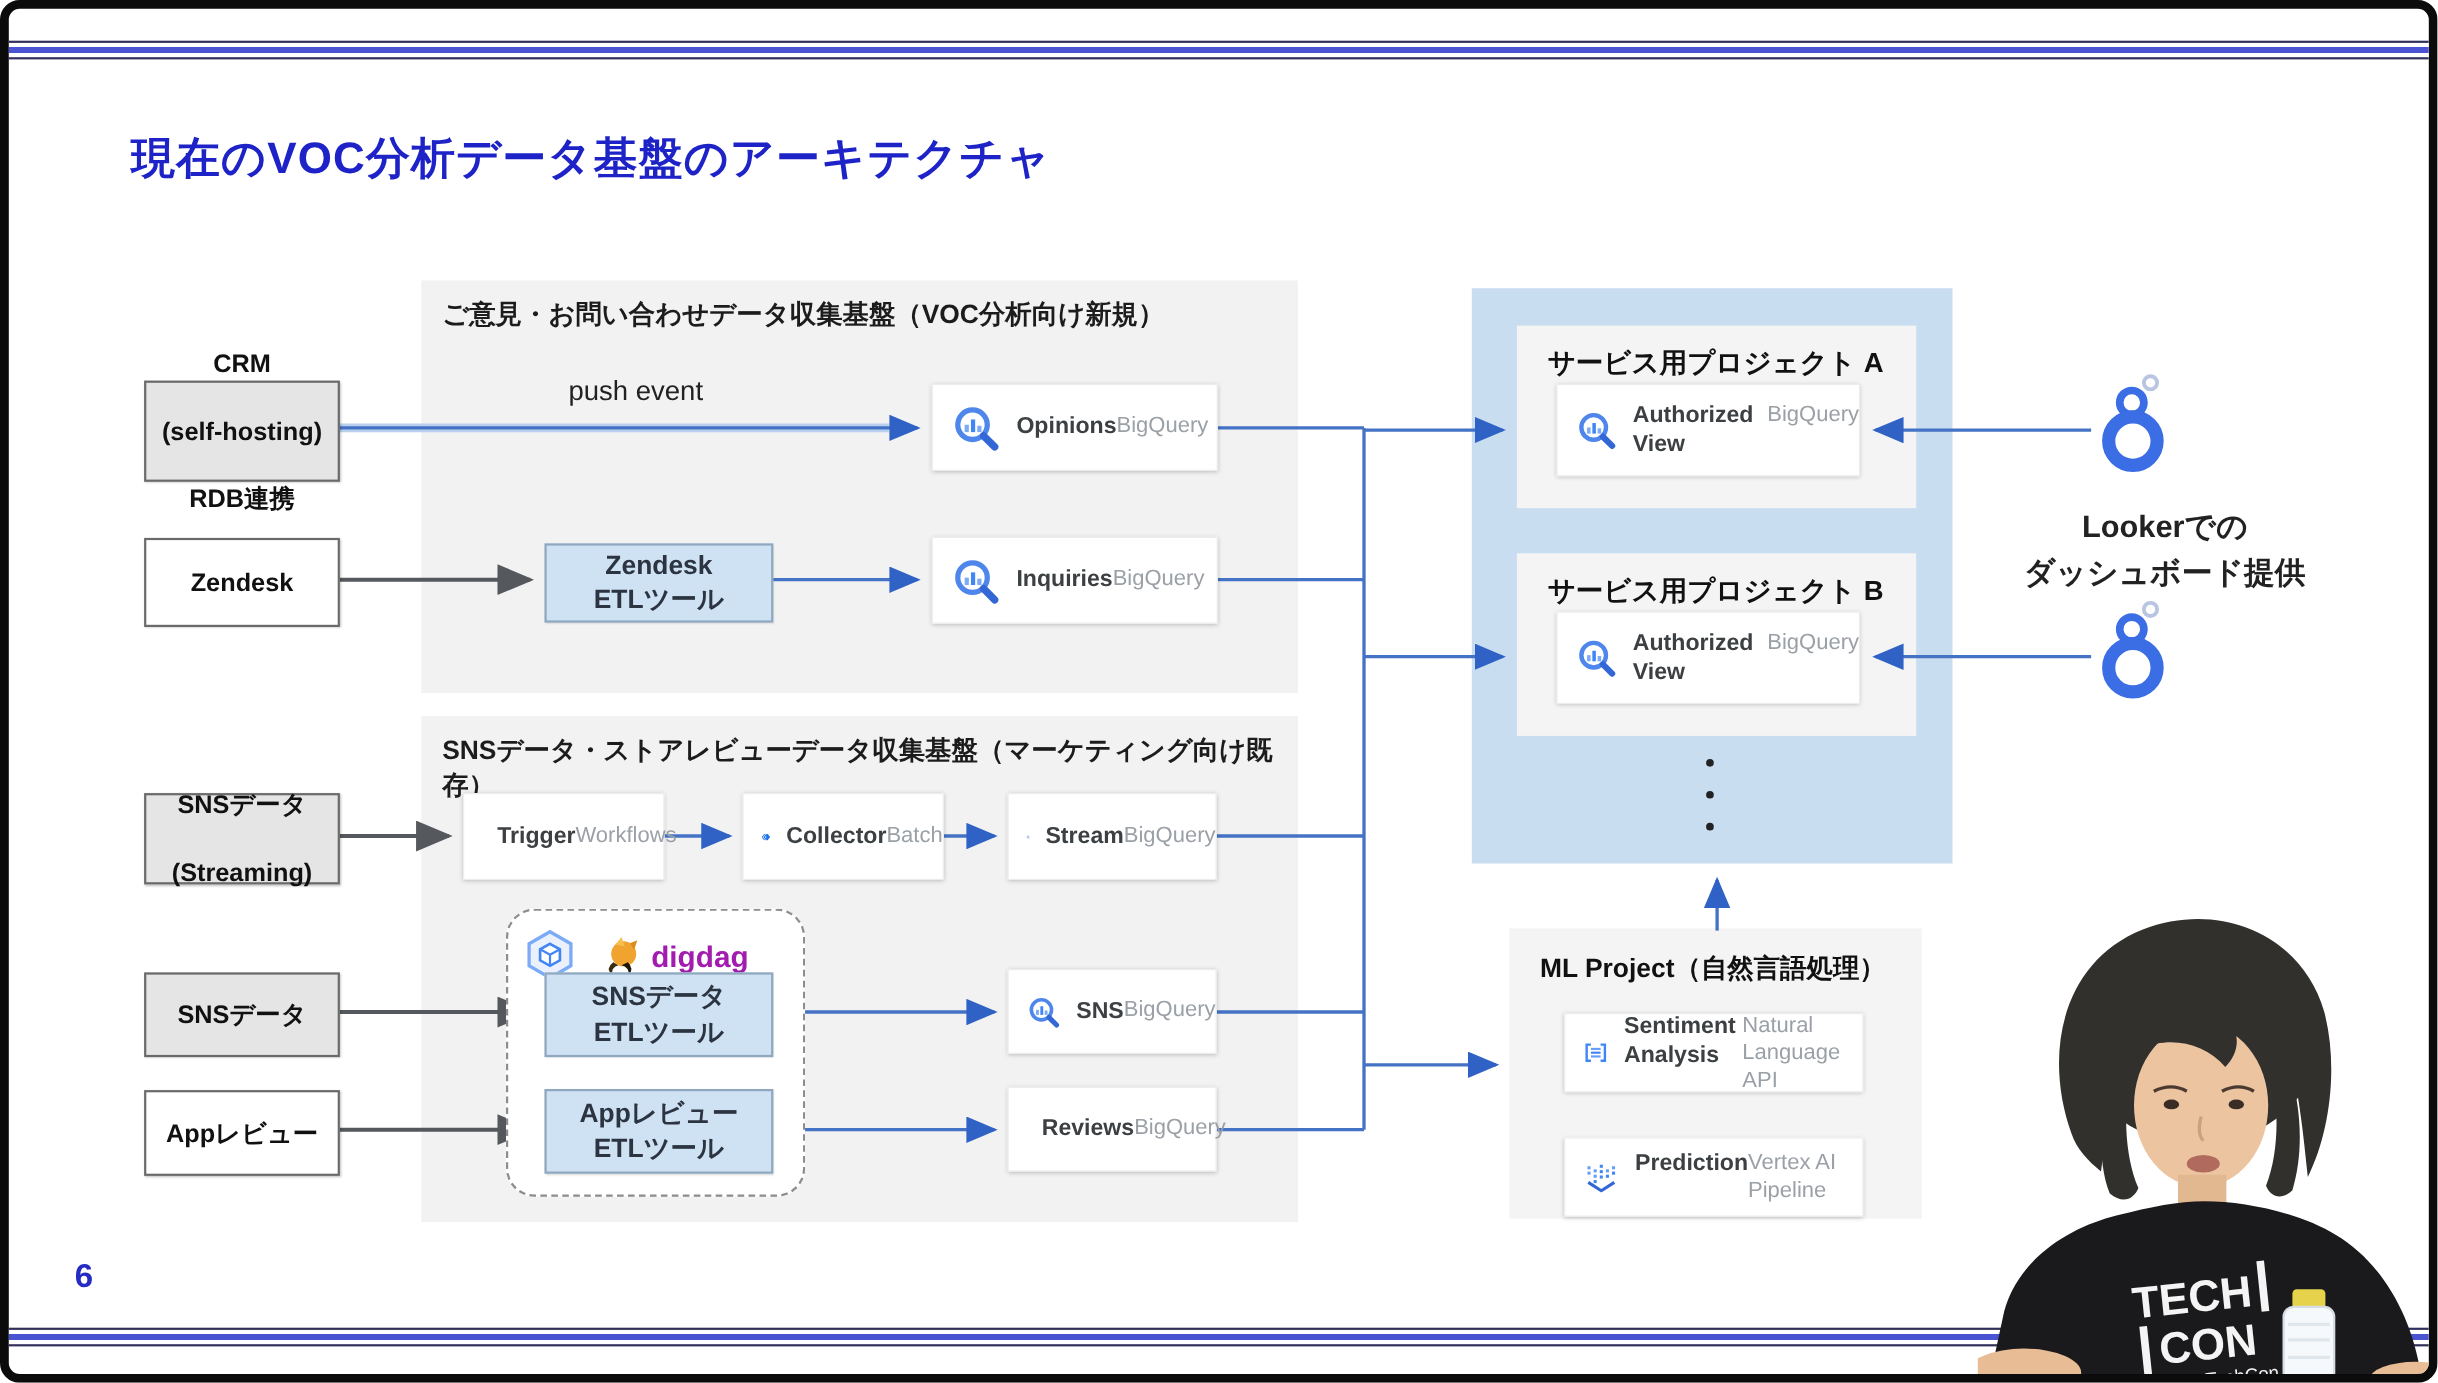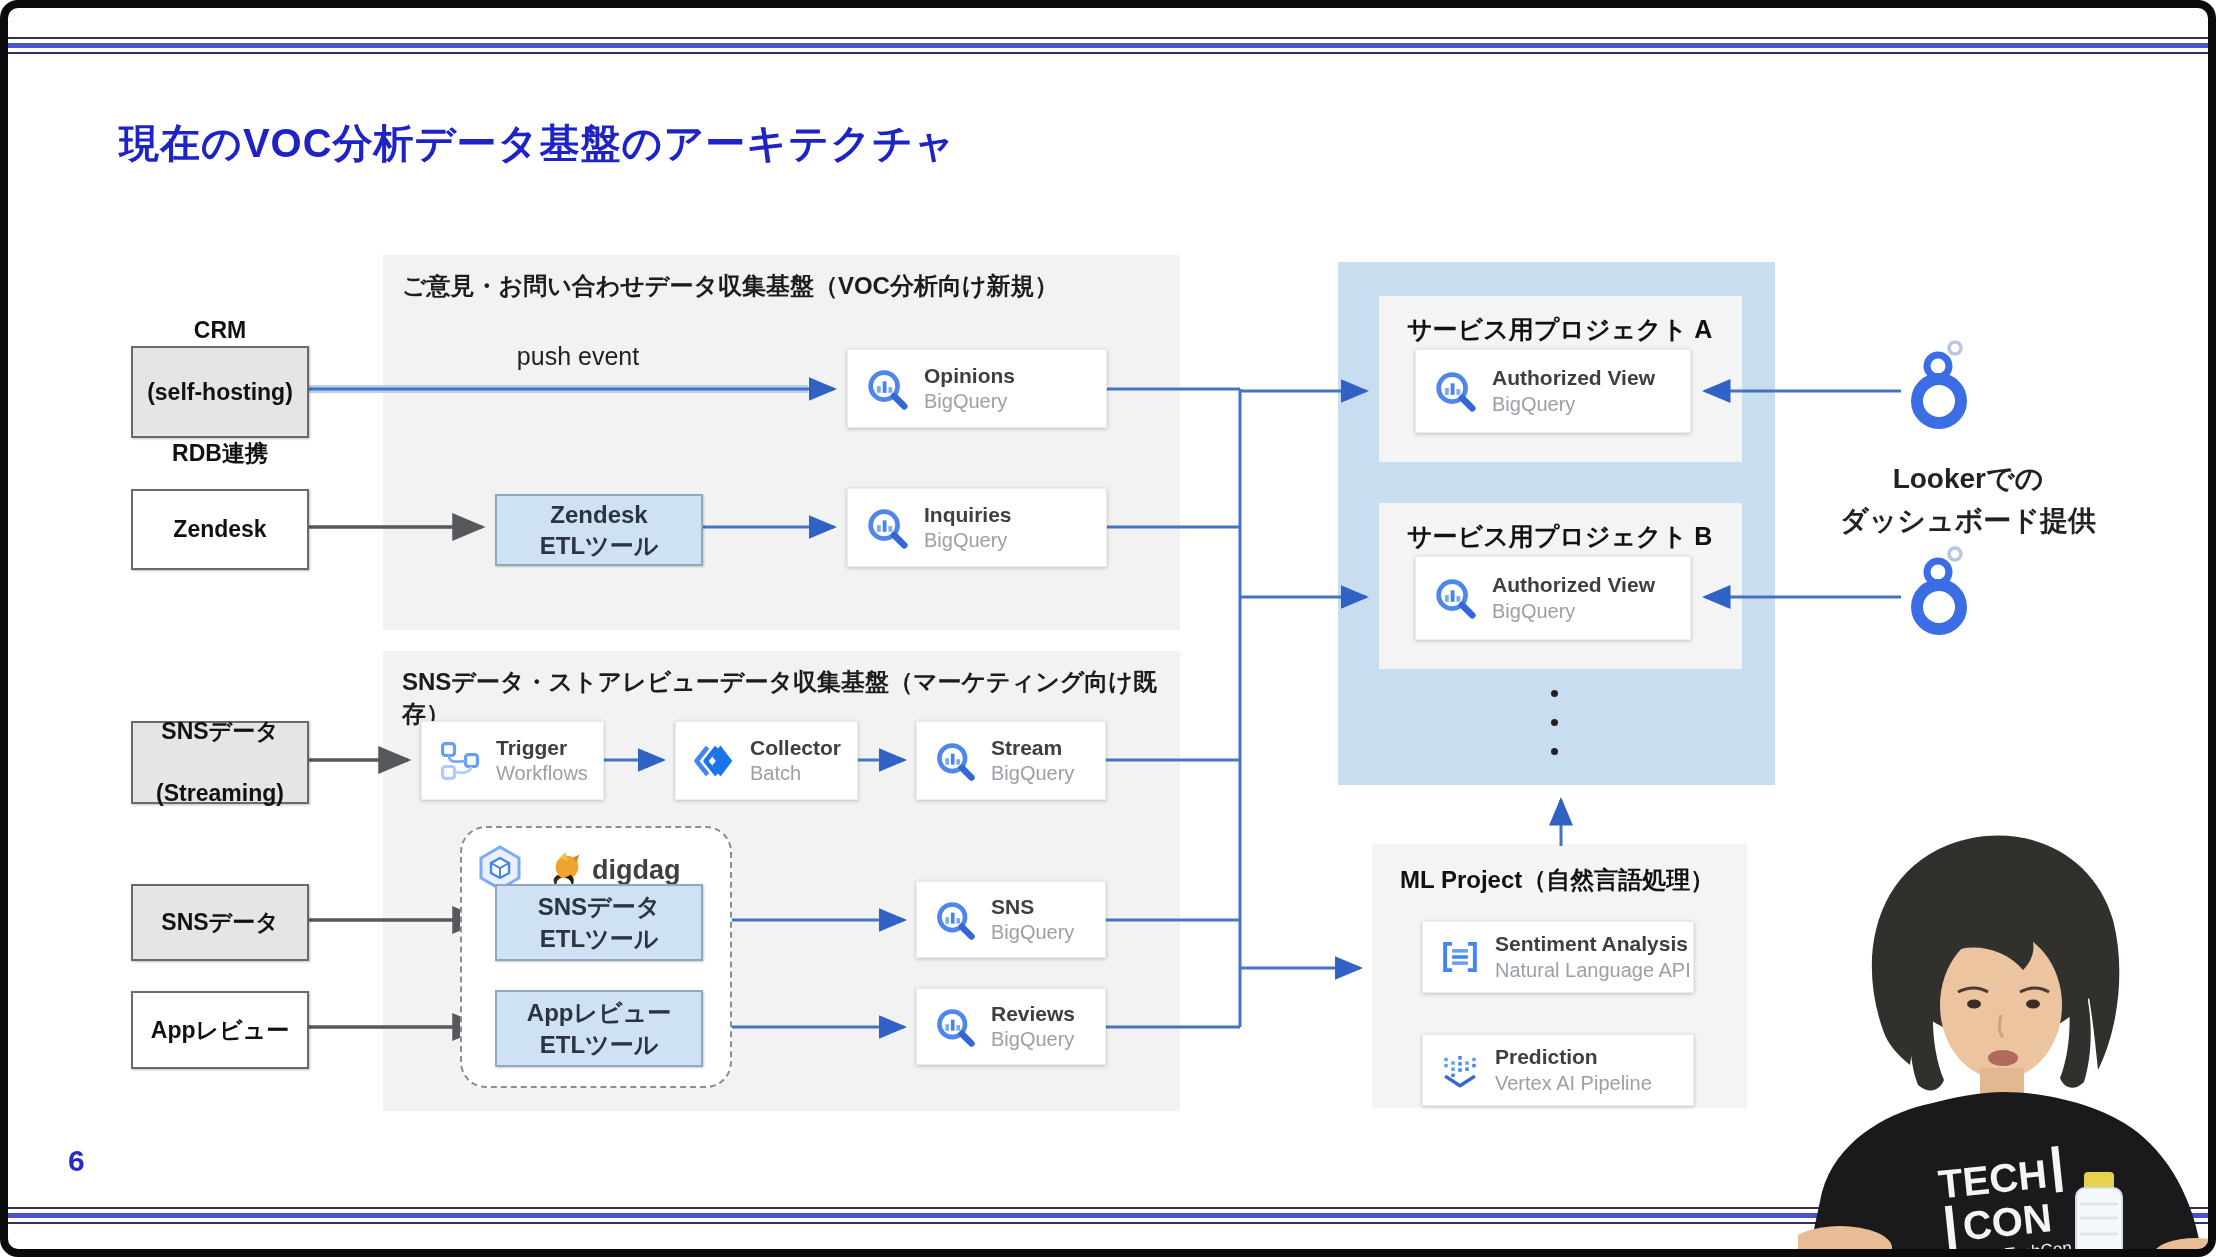--- a/index.html
+++ b/index.html
@@ -23,34 +23,34 @@
   .src.gray{background:#e5e5e5;gap:33px;}
   .src span{display:block;}
   
   .etl{display:flex;flex-direction:column;align-items:center;justify-content:center;
        background:#cfe2f3;border:2px solid #8fa8c0;font-size:24px;font-weight:bold;color:#2b3440;
        line-height:1.3;box-shadow:1px 1px 2px rgba(0,0,0,.2);}
   .etl span{display:block;text-align:center;}
   
   .pbox{display:flex;align-items:center;gap:14px;background:#fff;border:1px solid #ececec;
         box-shadow:0 1px 4px rgba(0,0,0,.22);padding:0 0 0 16px;box-sizing:border-box;}
-  .pbox .pt{display:flex;flex-direction:column;line-height:1.25;}
+  .pbox .pt{display:flex;flex-direction:row;line-height:1.25;}
   .pname{font-size:21px;color:#3c4043;font-weight:bold;}
   .pprod{font-size:20px;color:#9aa0a6;}
   .push-label{font-size:25px;color:#222;text-align:center;}
   
   .bluepanel{background:#c9ddf1;}
   .project{background:#f4f4f5;}
   .project-title{font-size:25px;font-weight:bold;color:#111;padding:17px 0 0 28px;}
   .mlbox{background:#f4f4f4;}
   .ml-title{font-size:24px;font-weight:bold;color:#111;padding:20px 0 0 28px;}
   .looker-caption{font-size:28px;font-weight:bold;color:#222;text-align:center;line-height:1.5;}
   .looker-caption span{display:block;}
   .dashedbox{background:#fff;border:2px dashed #8d8d8d;border-radius:26px;}
-  .digdag-label{font-size:27px;font-weight:bold;color:#404040;}
+  .digdag-label{font-size:27px;font-weight:bold;color:#a21caf;}
   .dot{width:7px;height:7px;border-radius:50%;background:#222;}
   svg{display:block;}
 </style>
 </head>
 <body>
 
 <svg width="0" height="0" style="position:absolute" aria-hidden="true">
   <defs>
     <symbol id="i-bq" viewBox="0 0 48 48">
       <circle cx="21" cy="21" r="14" fill="none" stroke="#4f86ec" stroke-width="5"></circle>

